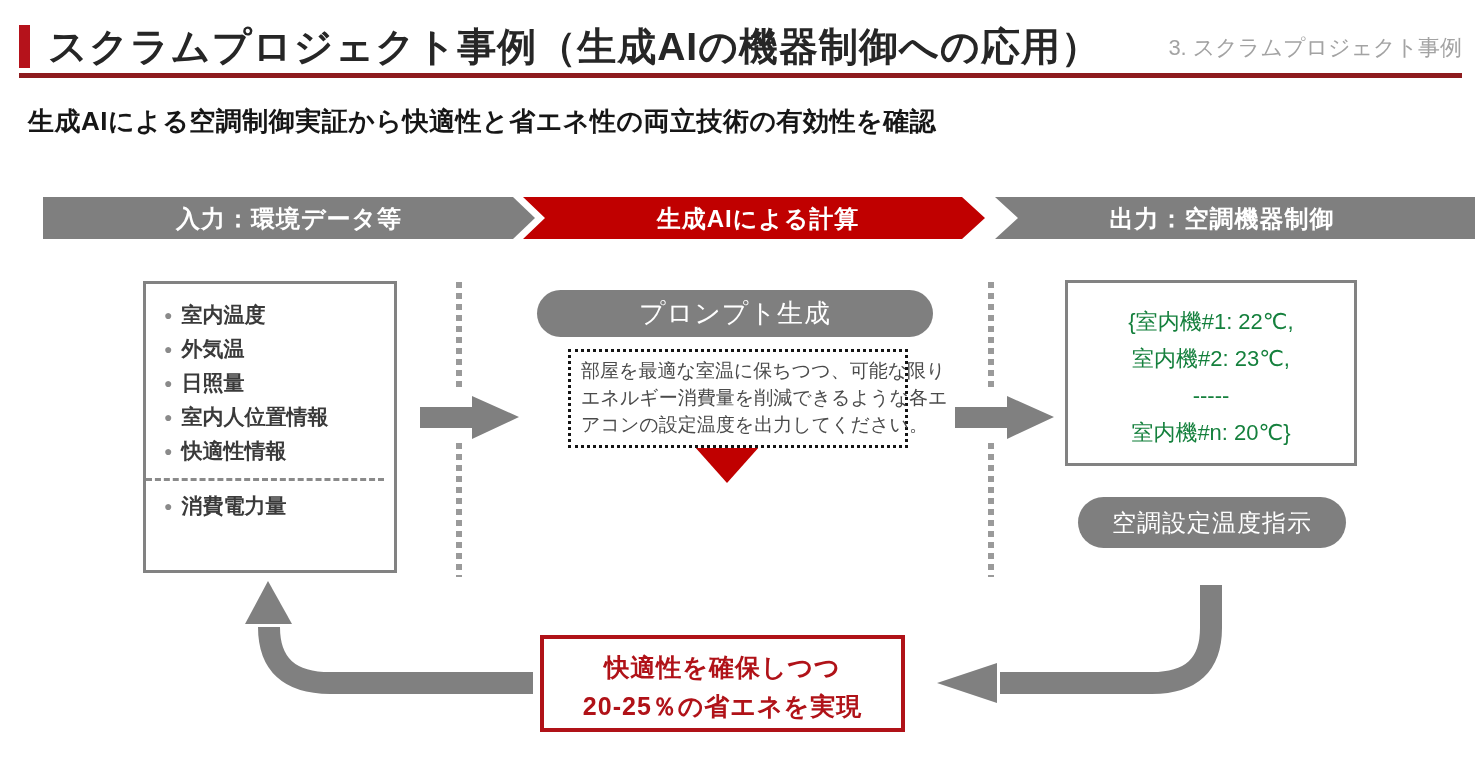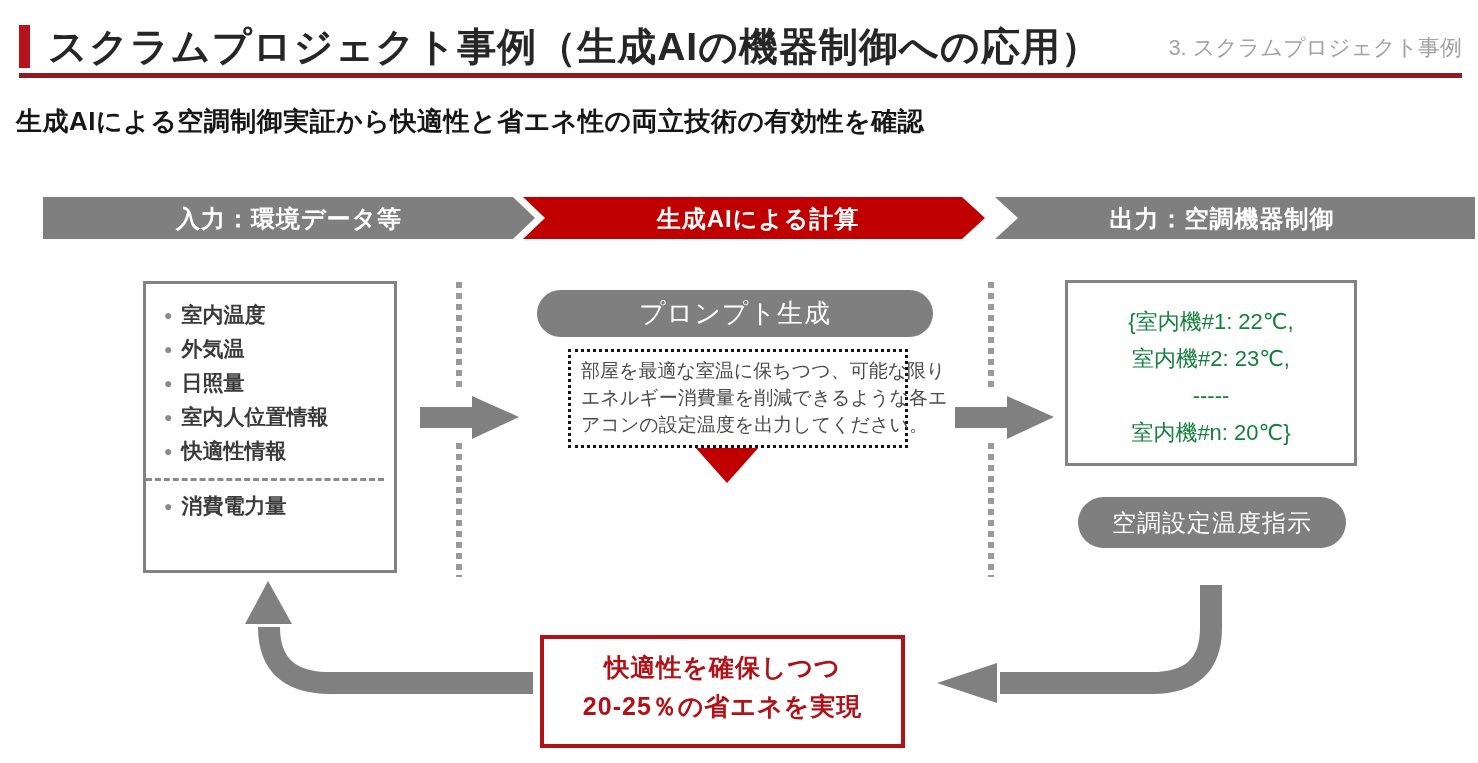--- a/index.html
+++ b/index.html
@@ -4,21 +4,21 @@
 <style>
   html,body{margin:0;padding:0;background:#ffffff;}
   body{font-family:"Liberation Sans","DejaVu Sans",sans-serif;}
   .slide{position:relative;width:1478px;height:763px;background:#fff;overflow:hidden;}
 
   
   .accent-bar{position:absolute;left:19px;top:25px;width:11px;height:43px;background:#b5121b;}
   .page-title{position:absolute;left:48px;top:20px;font-size:39px;font-weight:bold;color:#262626;letter-spacing:1px;white-space:nowrap;}
   .section-label{position:absolute;right:16px;top:33px;font-size:22px;color:#a3a3a3;white-space:nowrap;}
   .title-rule{position:absolute;left:19px;top:73px;width:1443px;height:5px;background:#8e1b1e;}
-  .subtitle{position:absolute;left:16px;top:104px;font-size:26px;font-weight:bold;color:#161616;letter-spacing:0.5px;white-space:nowrap;}
+  .subtitle{position:absolute;left:28px;top:104px;font-size:26px;font-weight:bold;color:#161616;letter-spacing:0.5px;white-space:nowrap;}
 
   
   .layer{position:absolute;left:0;top:0;width:1478px;height:763px;pointer-events:none;}
   .banner-label{font-size:24px;font-weight:bold;fill:#ffffff;letter-spacing:1px;}
 
   
   .input-box{position:absolute;left:143px;top:281px;width:254px;height:292px;border:3px solid #828282;background:#fff;box-sizing:border-box;}
   .input-list{list-style:none;margin:14px 0 0 0;padding:0 0 0 18px;}
   .input-list li{font-size:21px;font-weight:600;color:#3a3a3a;line-height:33px;white-space:nowrap;}
   .input-list li::before{content:"●";color:#8a8a8a;font-size:14px;margin-right:9px;vertical-align:2px;}
@@ -30,21 +30,21 @@
   .prompt-box{position:absolute;left:568px;top:349px;width:340px;border:3px dotted #141414;background:#fff;box-sizing:border-box;padding:5px 10px 7px 10px;}
   .prompt-box div{font-size:19px;color:#4a4a4a;line-height:27px;white-space:nowrap;}
   .ai-pill{left:537px;top:497px;width:396px;height:53px;line-height:53px;border-radius:27px;background:#c00000;font-size:28px;letter-spacing:1px;}
 
   
   .output-box{position:absolute;left:1065px;top:280px;width:292px;height:186px;border:3px solid #828282;background:#fff;box-sizing:border-box;text-align:center;padding-top:20px;}
   .output-box div{font-size:22px;color:#15803d;line-height:37px;white-space:nowrap;}
   .output-pill{left:1078px;top:497px;width:268px;height:51px;line-height:51px;border-radius:26px;background:#7f7f7f;font-size:24px;letter-spacing:1px;}
 
   
-  .result-box{position:absolute;left:540px;top:635px;width:365px;height:113px;border:4px solid #b01218;background:#fff;box-sizing:border-box;text-align:center;padding-top:9px;}
+  .result-box{position:absolute;left:540px;top:635px;width:365px;height:97px;border:4px solid #b01218;background:#fff;box-sizing:border-box;text-align:center;padding-top:9px;}
   .result-box div{font-size:25px;font-weight:bold;color:#b01218;line-height:39px;white-space:nowrap;letter-spacing:1px;}
 </style>
 </head>
 <body>
 
 <div class="slide">
 
   <div class="accent-bar"></div>
   <div class="page-title">スクラムプロジェクト事例（生成AIの機器制御への応用）</div>
   <div class="section-label">3. スクラムプロジェクト事例</div>

